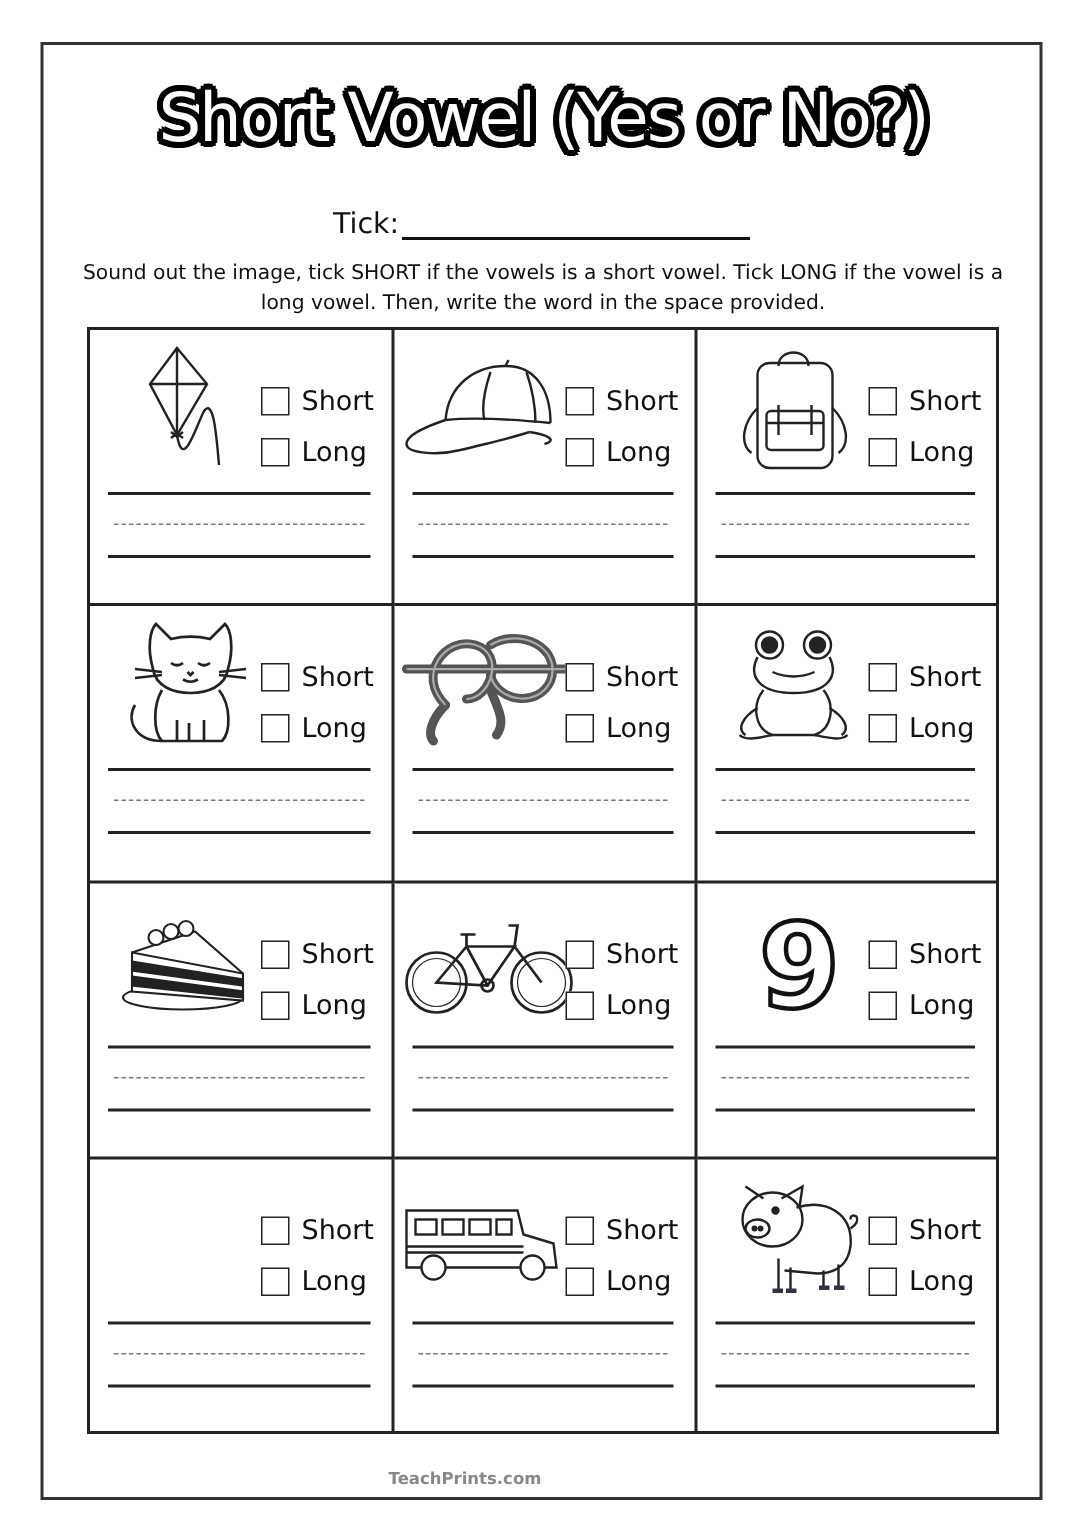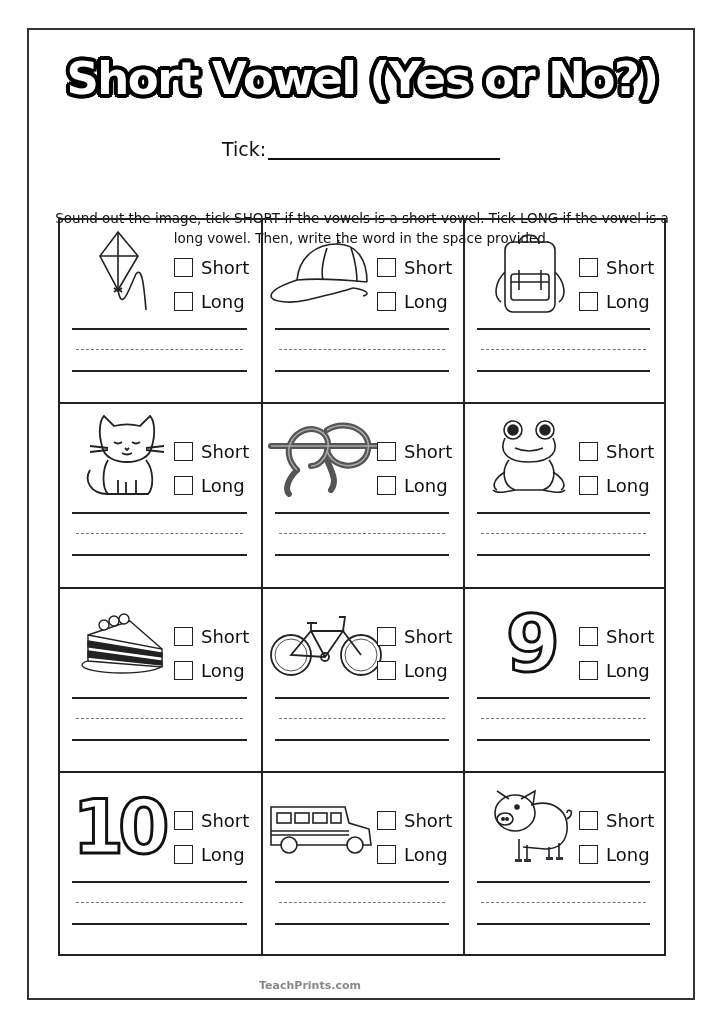--- a/index.html
+++ b/index.html
@@ -1,27 +1,27 @@
 <!DOCTYPE html>
 <html><head>
 <meta charset="utf-8">
 <style>
   html, body { margin:0; padding:0; background:#ffffff; }
   body { width:724px; height:1024px; position:relative; overflow:hidden; font-family:"DejaVu Sans", sans-serif; color:#111; }
   .page-border { position:absolute; left:27px; top:28px; width:668px; height:972px; border:2px solid #333; box-sizing:border-box; }
-  .title { position:absolute; left:0; width:724px; top:52px; text-align:center; font-family:"DejaVu Sans", sans-serif; font-weight:bold; font-size:45px; letter-spacing:-1.5px; color:#fff;
+  .title { position:absolute; left:0; width:724px; top:52px; text-align:center; font-family:"DejaVu Sans", sans-serif; font-weight:normal; font-size:45px; letter-spacing:-1.5px; color:#fff;
     -webkit-text-stroke: 0; text-shadow:
       3px 0 0 #000, -3px 0 0 #000, 0 3px 0 #000, 0 -3px 0 #000,
       2px 2px 0 #000, -2px -2px 0 #000, 2px -2px 0 #000, -2px 2px 0 #000,
       4px 1px 0 #000, -4px 1px 0 #000, 1px 4px 0 #000, 1px -4px 0 #000,
       4px -1px 0 #000, -4px -1px 0 #000, -1px 4px 0 #000, -1px -4px 0 #000,
       3px 3px 0 #000, -3px -3px 0 #000, 3px -3px 0 #000, -3px 3px 0 #000; }
   .name-row { position:absolute; top:138px; left:222px; font-size:19px; display:flex; align-items:flex-end; }
   .name-line { display:inline-block; width:232px; border-bottom:2px solid #111; height:20px; margin-left:2px; }
-  .instructions { position:absolute; top:172px; left:48px; width:628px; text-align:center; font-size:13.5px; line-height:20px; color:#111;margin-top:36px; }
+  .instructions { position:absolute; top:172px; left:48px; width:628px; text-align:center; font-size:13.5px; line-height:20px; color:#111; }
   .grid { position:absolute; left:58px; top:218px; width:608px; height:738px; border:2px solid #222; box-sizing:border-box; display:grid; grid-template-columns:203px 202px 199px; grid-template-rows:184px 185px 184px 181px; }
   .cell { position:relative; border-right:2px solid #222; border-bottom:2px solid #222; box-sizing:border-box; }
   .cell.c3 { border-right:none; }
   .cell.r4 { border-bottom:none; }
   .pic { position:absolute; left:10px; top:6px; width:110px; height:88px; display:flex; align-items:center; justify-content:center; }
   .pic svg { width:100%; height:100%; }
   .opts { position:absolute; left:114px; top:30px; }
   .opt { display:flex; align-items:center; height:34px; cursor:pointer; }
   .box { width:19px; height:19px; border:1.8px solid #222; box-sizing:border-box; margin-right:8px; background:#fff; }
   .opt-label { font-size:18px; color:#111;text-align:center; }
@@ -309,25 +309,20 @@
         </div>
     </div>
     <div class="lines">
         <div class="solid"></div>
         <div class="dotted"></div>
         <div class="solid bottom"></div>
       </div>
   </div>
 
   <div class="cell r4">
-    <div class="pic" style="left:4px;">
-      <svg viewBox="0 0 110 88">
-          <text x="54" y="74" text-anchor="middle" font-family="DejaVu Sans, sans-serif" font-weight="bold" font-size="74" letter-spacing="-6" fill="#fff" stroke="#111" stroke-width="3">10</text>
-        </svg>
-    </div>
     <div class="opts">
       <div class="opt">
           <span class="box"></span>
           <span class="opt-label">Short</span>
         </div>
       <div class="opt">
           <span class="box"></span>
           <span class="opt-label">Long</span>
         </div>
     </div>

